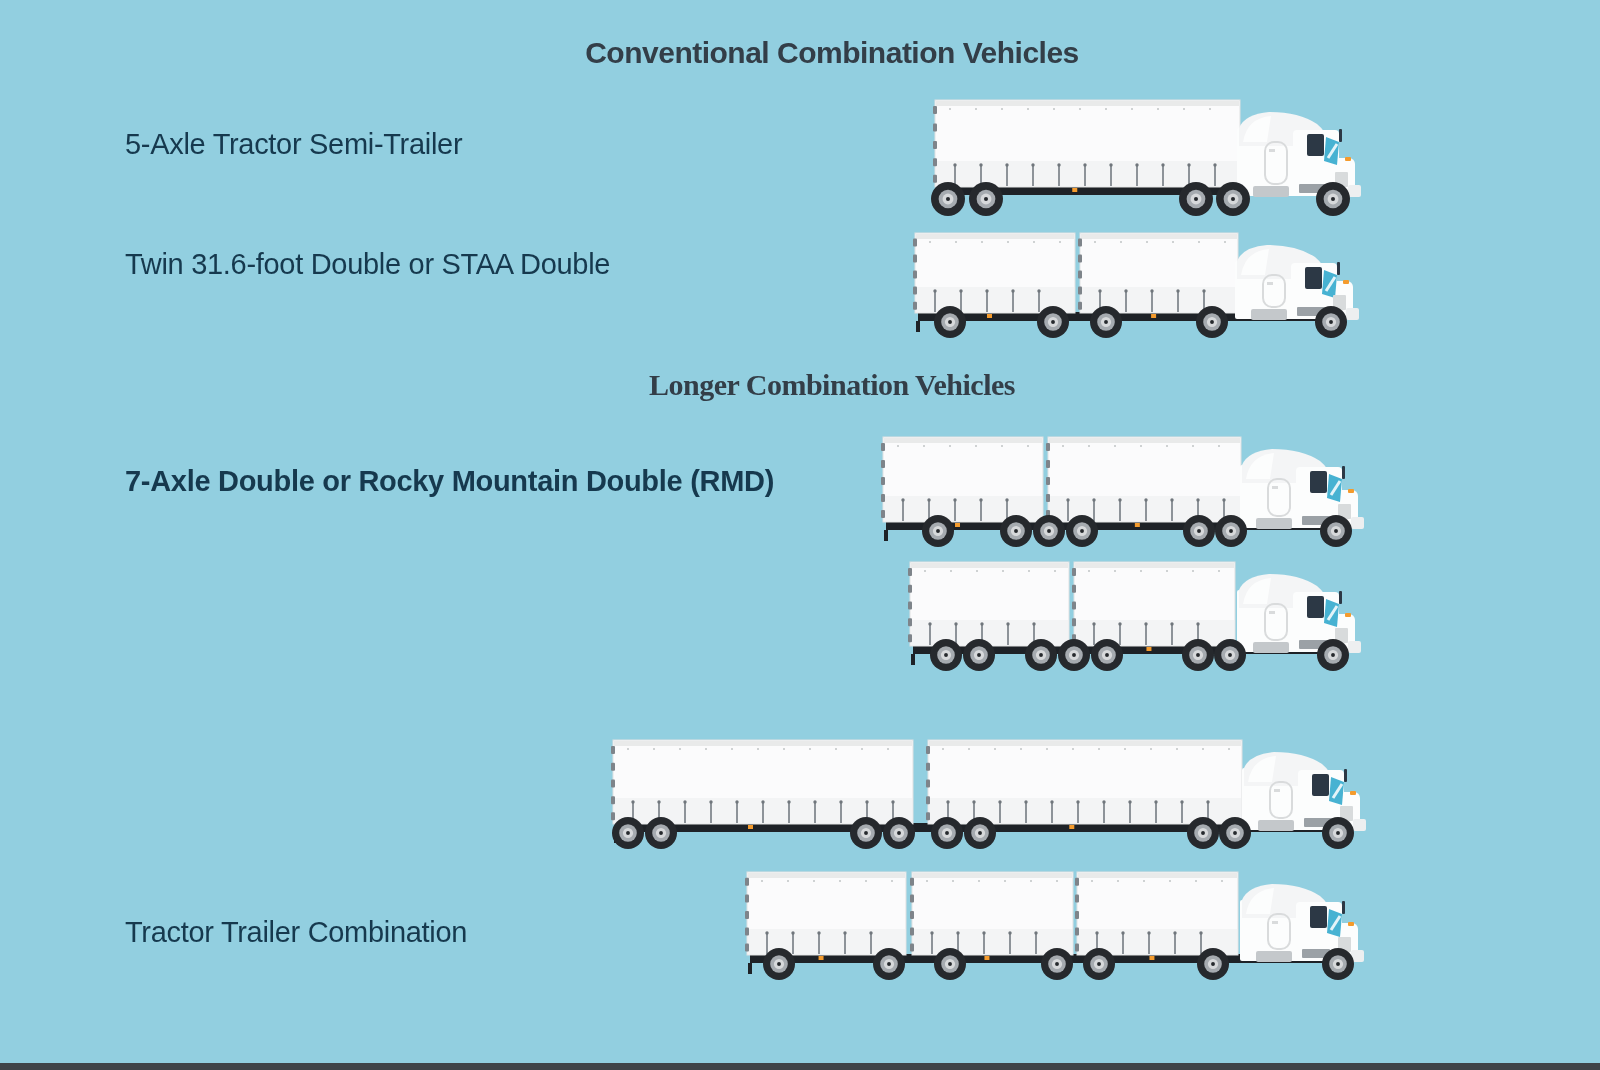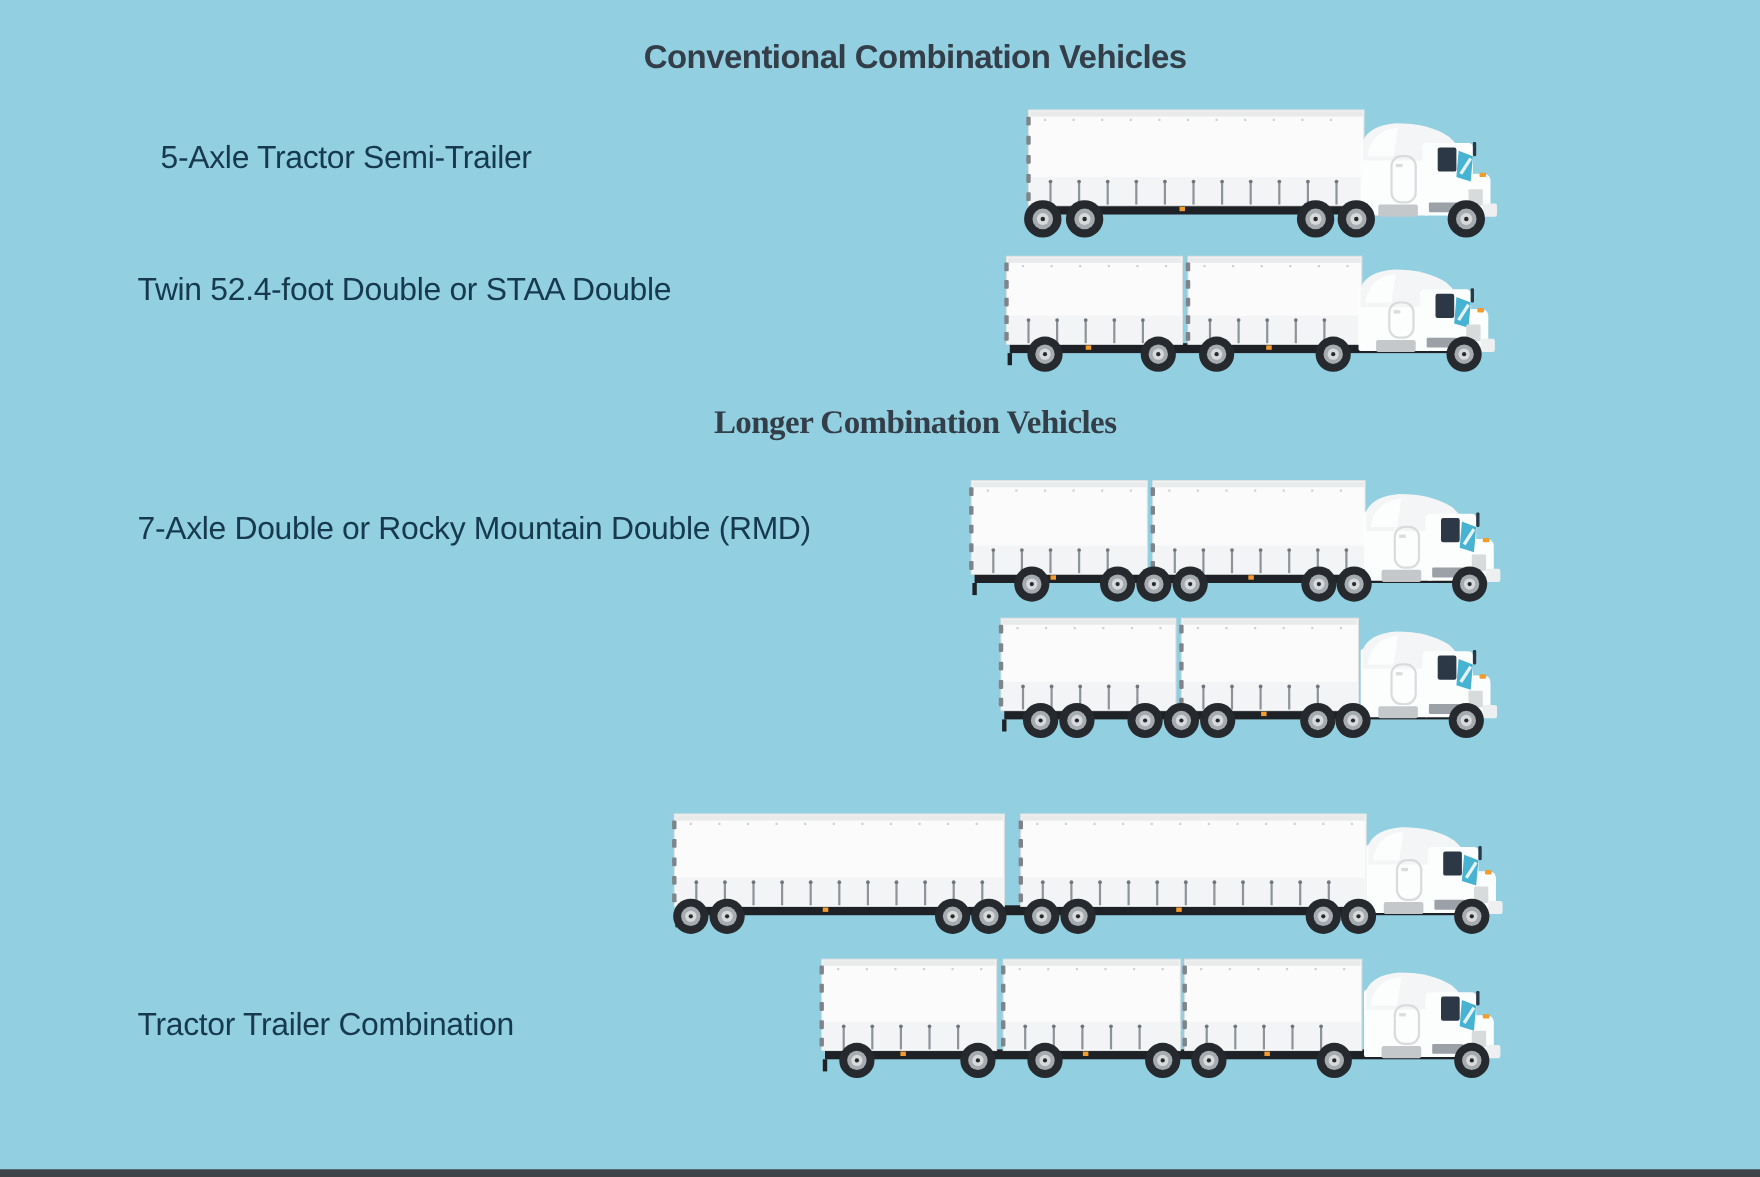--- a/index.html
+++ b/index.html
@@ -12,23 +12,23 @@
 </style>
 </head>
 <body style="background: rgb(146, 207, 224);">
 
 <div id="stage">
 
   <div class="heading" style="top: 36px; color: rgb(51, 62, 72);">Conventional Combination Vehicles</div>
 
   <div class="heading" style="top: 368px; color: rgb(51, 62, 72); font-family: Liberation Serif, serif;">Longer Combination Vehicles</div>
 
-  <div class="vlabel" style="top: 128px; color: rgb(22, 57, 78); margin-left: 21px;">5-Axle Tractor Semi-Trailer</div>
-  <div class="vlabel" style="top: 248px; color: rgb(22, 57, 78);">Twin 52.4-foot Double or STAA Double</div>
-  <div class="vlabel" style="top: 465px; color: rgb(22, 57, 78);">7-Axle Double or Rocky Mountain Double (RMD)</div>
+  <div class="vlabel" style="top: 128px; color: rgb(22, 57, 78);">5-Axle Tractor Semi-Trailer</div>
+  <div class="vlabel" style="top: 248px; color: rgb(22, 57, 78);">Twin 31.6-foot Double or STAA Double</div>
+  <div class="vlabel" style="top: 465px; color: rgb(22, 57, 78); font-weight: bold;">7-Axle Double or Rocky Mountain Double (RMD)</div>
   <div class="vlabel" style="top: 916px; color: rgb(22, 57, 78);">Tractor Trailer Combination</div>
 
   <svg id="trucks" width="1600" height="1070" viewBox="0 0 1600 1070">
       <g>
         <rect x="938" y="186" width="401" height="9" fill="#1e2227"></rect>
         <rect x="936" y="195" width="4" height="11" fill="#1e2227"></rect>
         <rect x="935" y="100" width="305" height="87" fill="#fbfbfc" stroke="#dfe1e2" stroke-width="1"></rect>
         <rect x="936" y="161" width="303" height="25" fill="#f3f4f5"></rect>
         <rect x="936" y="101" width="303" height="5" fill="#e9eaea"></rect>
         <line x1="949" y1="109" x2="1232" y2="109" stroke="#cfd2d3" stroke-width="2" stroke-dasharray="2 24"></line>

